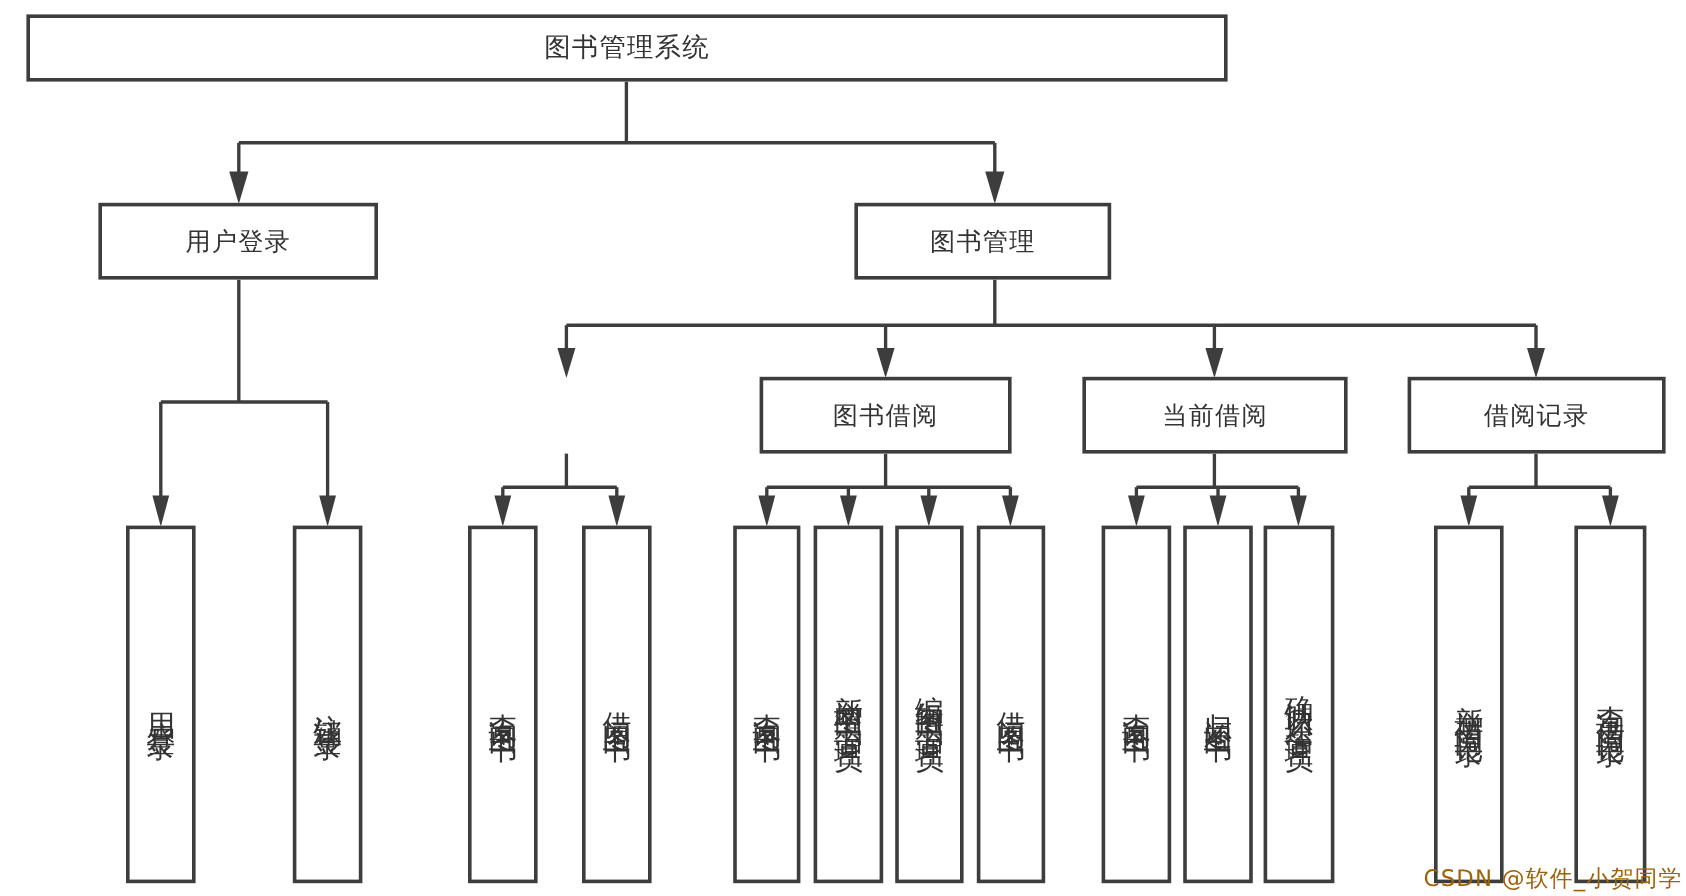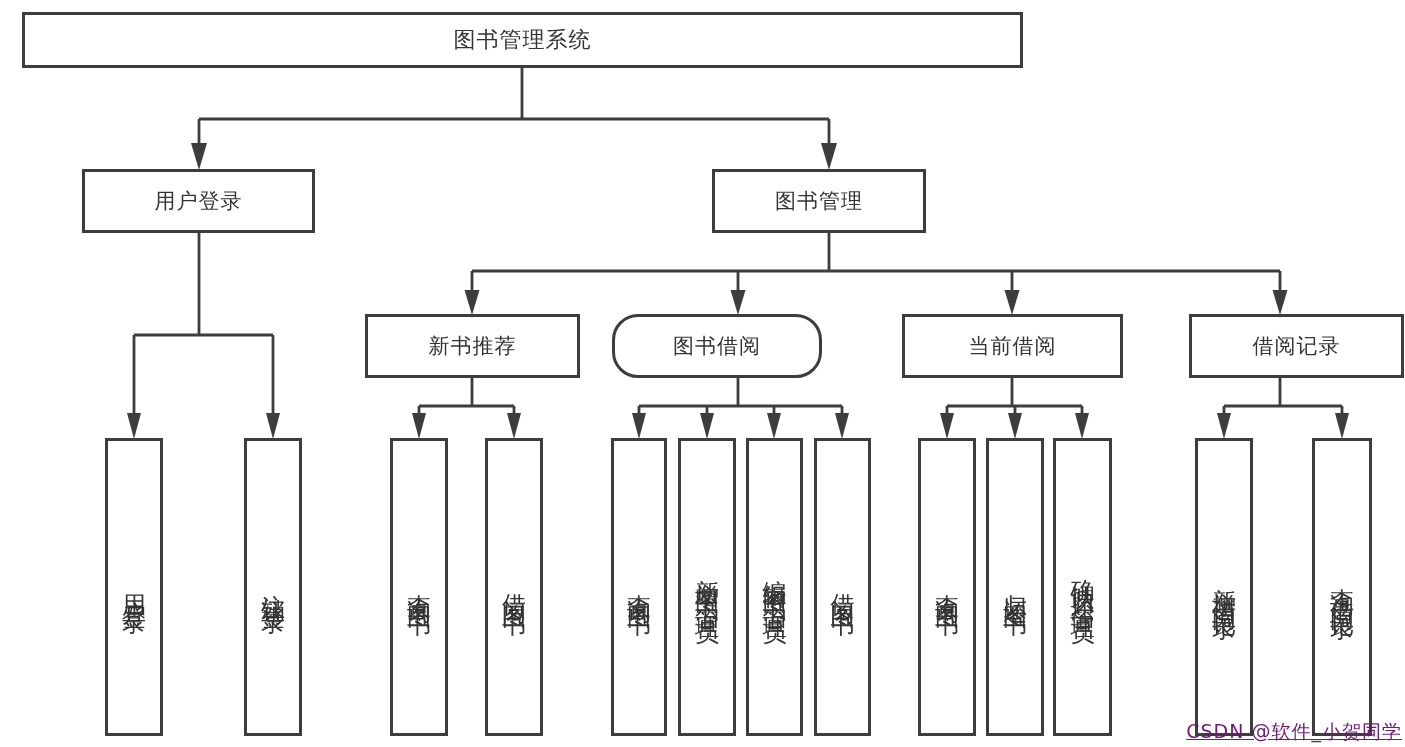--- a/index.html
+++ b/index.html
@@ -42,24 +42,23 @@
     letter-spacing: 6px;
     line-height: 1;
     overflow: hidden;
   }
   .node span { display: block; }
   .watermark {
     position: absolute;
     top: 719px;
     right: 3px;
     font-size: 19px;
-    color: #701a75;
+    color: #a16207;
     letter-spacing: 1px;
     white-space: nowrap;
-    text-decoration: underline;
   }
 </style>
 </head>
 <body>
 
 <div class="canvas">
 
   <svg class="wires" viewBox="0 0 1405 747" fill="none">
     <g stroke="#3d3d3d" stroke-width="2.8">
 
@@ -133,30 +132,27 @@
     <span>图书管理系统</span>
   </div>
 
   <div class="node h" style="left:82px; top:169px; width:233px; height:64px;">
     <span>用户登录</span>
   </div>
   <div class="node h" style="left:712px; top:169px; width:214px; height:64px;">
     <span>图书管理</span>
   </div>
 
-  <div class="node h" style="left:365px; top:314px; width:215px; height:64px;">
-    <span>新书推荐</span>
-  </div>
-  <div class="node h" style="left:612px; top:314px; width:210px; height:64px;border-radius:26px;">
+  <div class="node h" style="left:633px; top:314px; width:210px; height:64px;">
     <span>图书借阅</span>
   </div>
   <div class="node h" style="left:902px; top:314px; width:221px; height:64px;text-align:right;">
     <span>当前借阅</span>
   </div>
-  <div class="node h" style="left:1173px; top:314px; width:215px; height:64px;margin-left:16px;">
+  <div class="node h" style="left:1173px; top:314px; width:215px; height:64px;">
     <span>借阅记录</span>
   </div>
 
   <div class="node v" style="left:105px; top:438px; width:58px; height:298px;">
     <span>用户登录</span>
   </div>
   <div class="node v" style="left:244px; top:438px; width:58px; height:298px;">
     <span>注销登录</span>
   </div>
 

